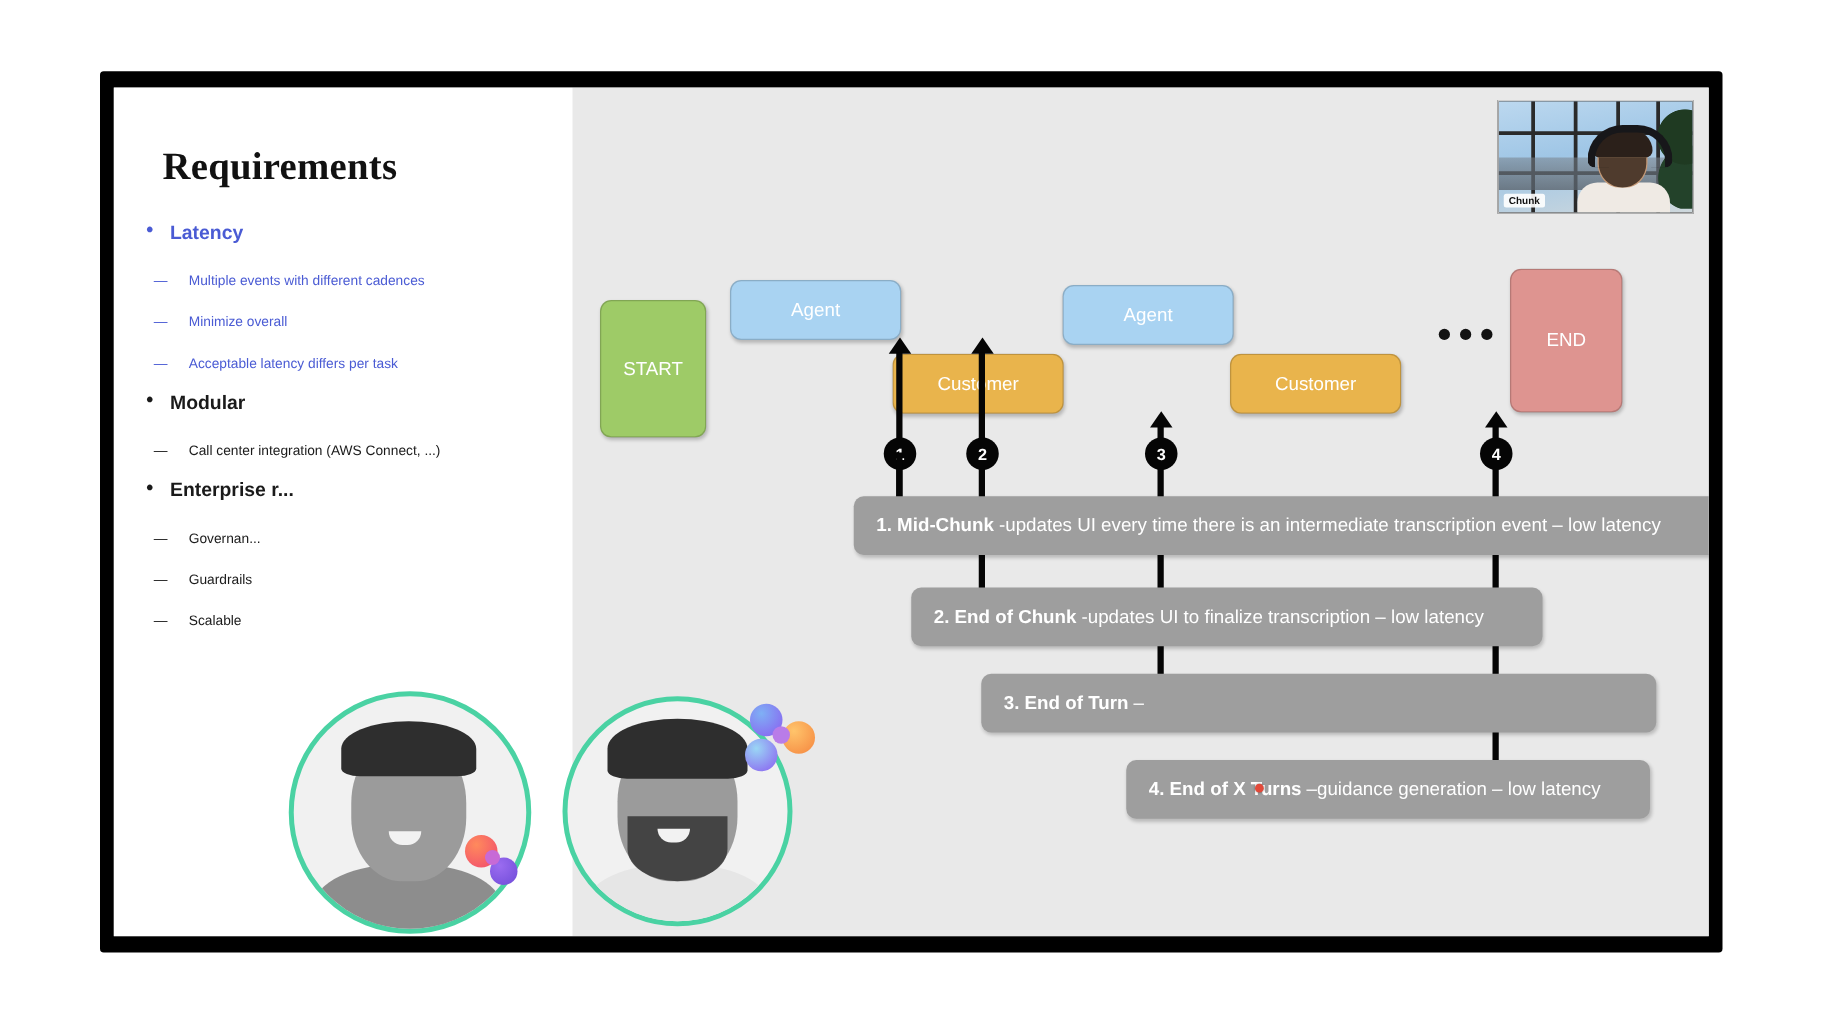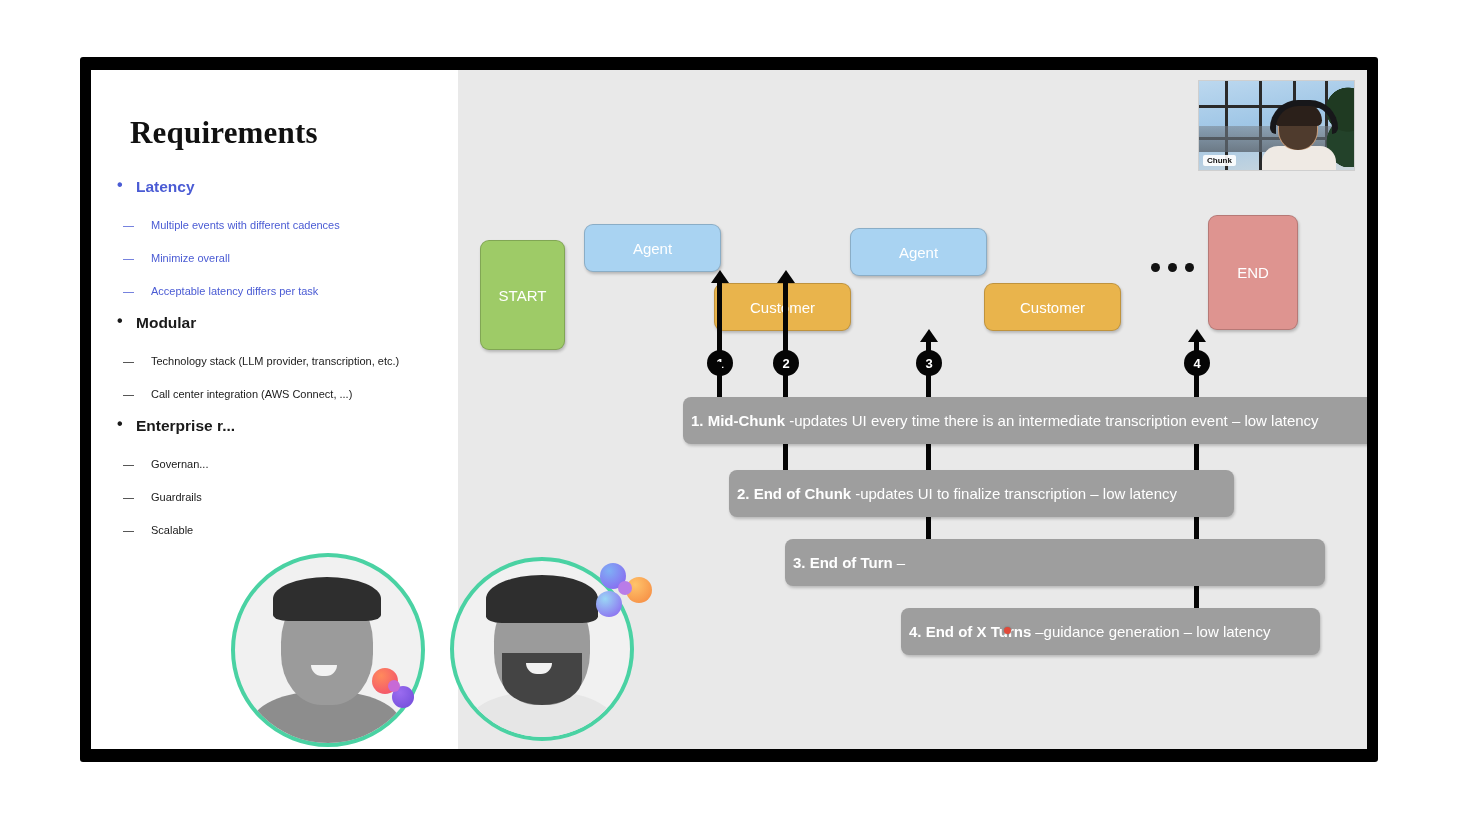--- a/index.html
+++ b/index.html
@@ -44,21 +44,21 @@
              border-right:9px solid transparent;border-bottom:13px solid #050505;}
   .numcircle{position:absolute;width:26px;height:26px;border-radius:50%;background:#050505;
              color:#ffffff;font-size:13px;font-weight:700;display:flex;align-items:center;
              justify-content:center;}
 
   .ellipsis{position:absolute;display:flex;gap:8px;}
   .ellipsis i{width:9px;height:9px;border-radius:50%;background:#121212;display:block;}
 
   .evbar{position:absolute;height:47px;background:#9e9e9e;border-radius:8px;
          display:flex;align-items:center;color:#ffffff;font-size:15px;
-         box-shadow:1px 2px 3px rgba(0,0,0,.2);padding-left:8px;box-sizing:border-box;}
+         box-shadow:1px 2px 3px rgba(0,0,0,.2);padding-left:18px;box-sizing:border-box;}
   .evbar b{font-weight:700;margin-right:4px;}
 
   .cursor-dot{position:absolute;width:7px;height:7px;border-radius:50%;background:#e24a3a;
               box-shadow:0 0 2px rgba(0,0,0,.4);}
 
   
   #webcam{position:absolute;right:12px;top:10px;width:155px;height:89px;background:#1b1b1b;
           overflow:hidden;border:1px solid #cfcfcf;}
   .wc-sky{position:absolute;left:0;top:0;width:100%;height:100%;
           background:linear-gradient(170deg,#bcd8ef 0%,#9fc6e6 45%,#cfd8dc 100%);}
@@ -106,21 +106,20 @@
 
       <div id="slide-left">
         <div id="slide-title">Requirements</div>
 
         <div class="bullets">
           <div class="b1 accent">Latency</div>
           <div class="b2 accent">Multiple events with different cadences</div>
           <div class="b2 accent">Minimize overall</div>
           <div class="b2 accent">Acceptable latency differs per task</div>
           <div class="b1">Modular</div>
-          <div class="b2">Technology stack (LLM provider, transcription, etc.)</div>
           <div class="b2">Call center integration (AWS Connect, ...)</div>
           <div class="b1">Enterprise r...</div>
           <div class="b2">Governan...</div>
           <div class="b2">Guardrails</div>
           <div class="b2">Scalable</div>
         </div>
       </div>
 
       <div id="slide-right">
 

